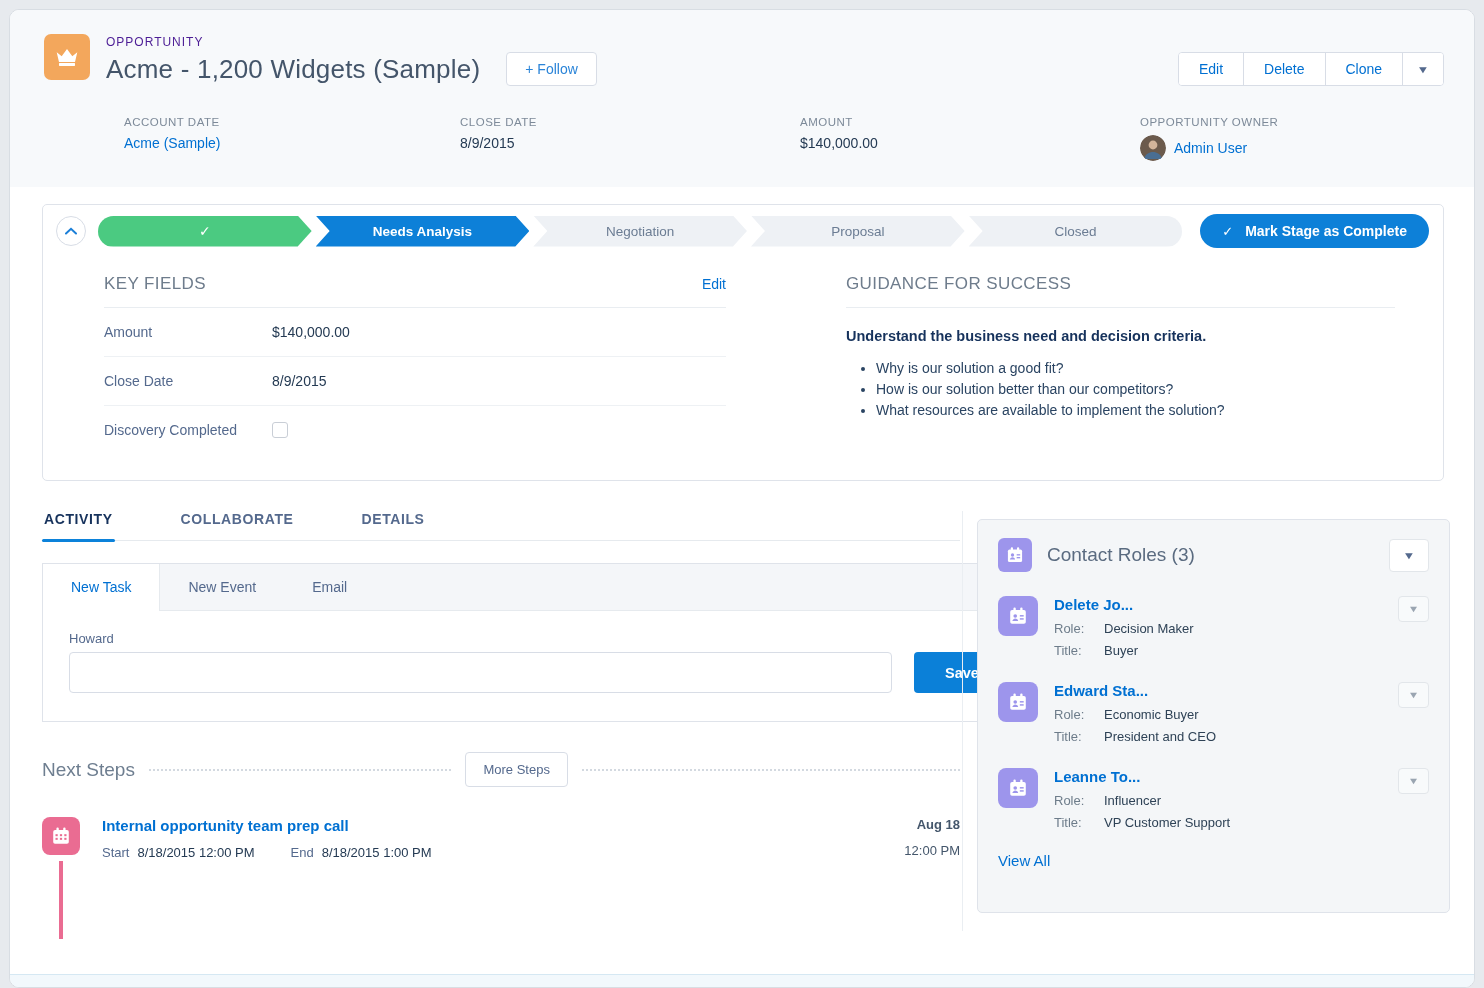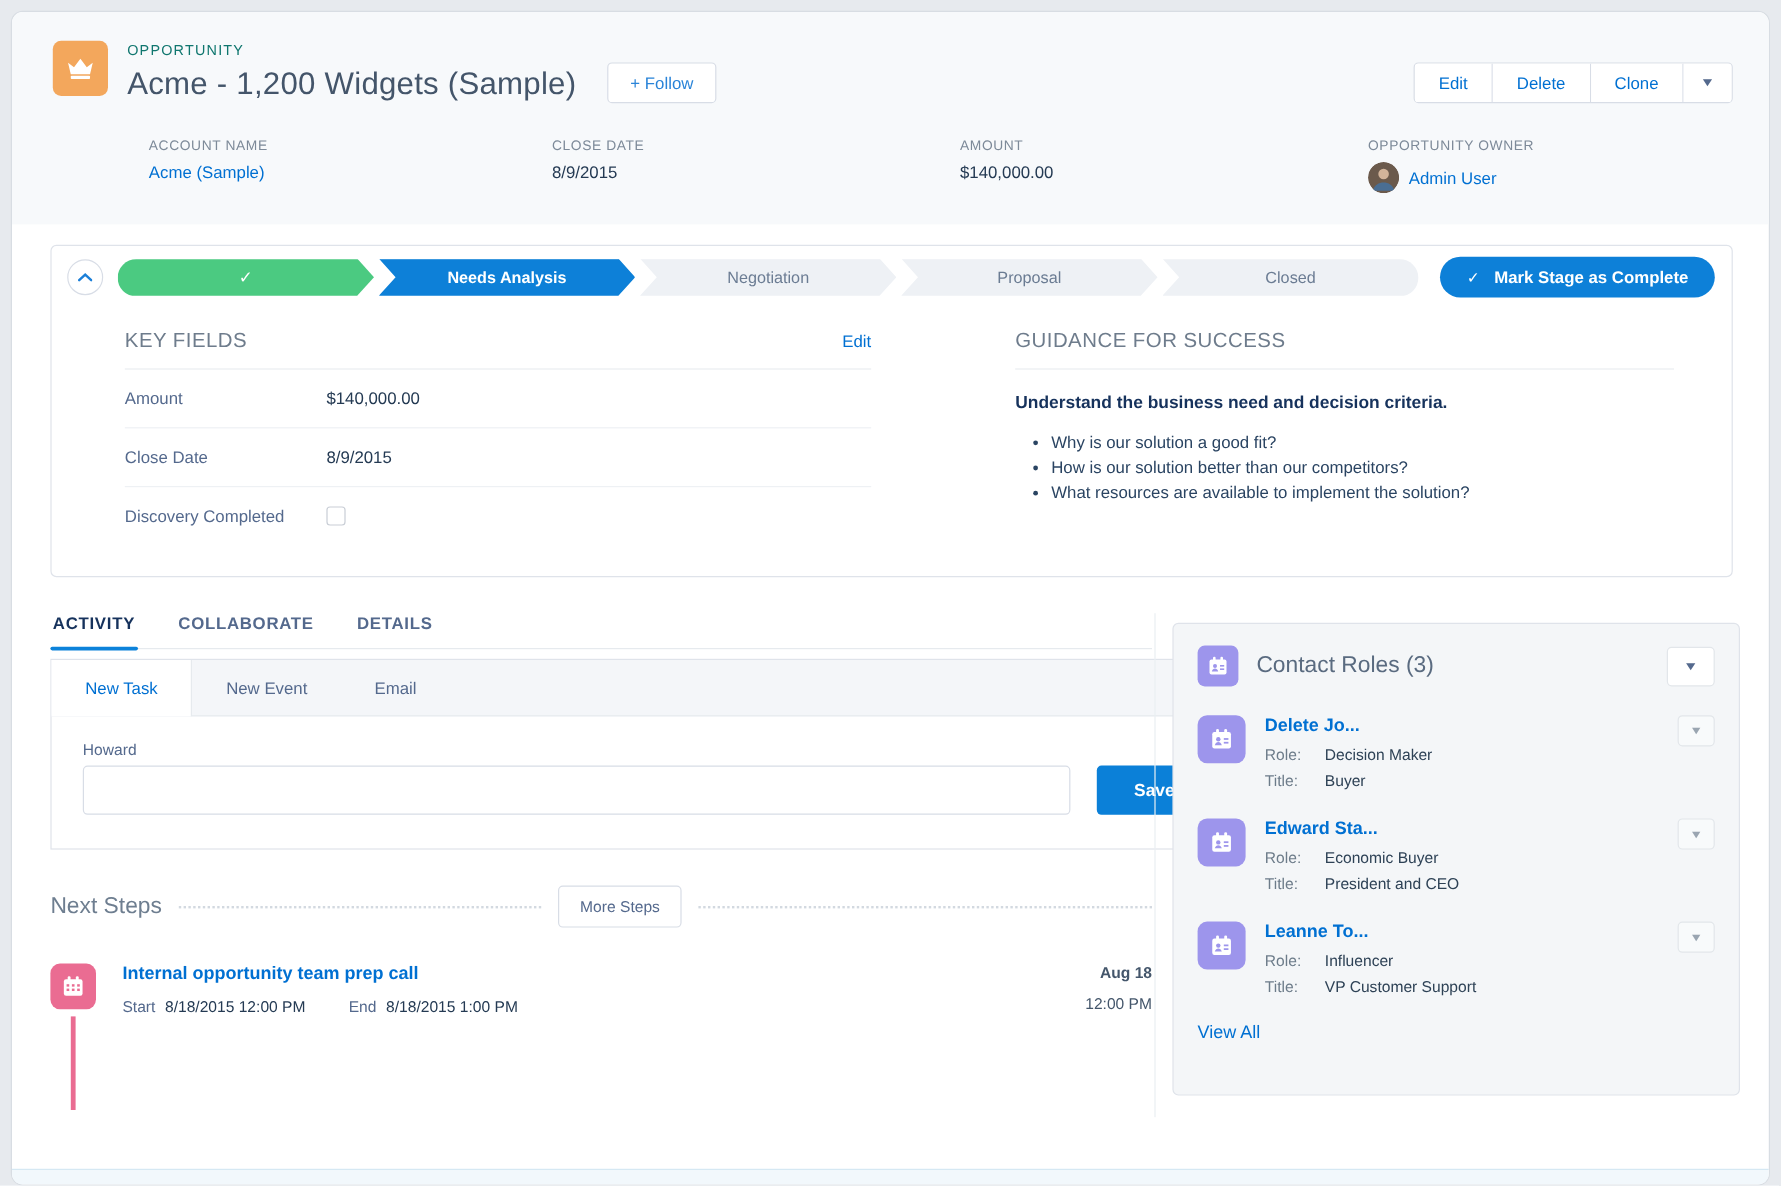--- a/index.html
+++ b/index.html
@@ -21,21 +21,21 @@
   }
   
   .header { background: #f7f9fb; padding: 24px 30px 26px 34px; }
   .header-top { display: flex; align-items: flex-start; }
   .entity-icon {
     width: 46px; height: 46px; border-radius: 7px;
     background: #f3a75c; display: flex; align-items: center; justify-content: center;
     flex: 0 0 auto;
   }
   .title-block { margin-left: 16px; }
-  .eyebrow { font-size: 12px; letter-spacing: 1px; color: #0f766e; margin-top: 1px; }
+  .eyebrow { font-size: 12px; letter-spacing: 1px; color: #4c1d95; margin-top: 1px; }
   .title-row { display: flex; align-items: center; margin-top: 3px; }
   .page-title { font-size: 26px; font-weight: 400; color: #44556a; letter-spacing: 0.2px; }
   .btn-follow {
     margin-left: 26px; background: #fff; border: 1px solid #d8dde6; border-radius: 4px;
     color: #2a84d8; font-size: 14px; padding: 8px 18px; cursor: pointer; white-space: nowrap;
   }
   .action-group {
     margin-left: auto; margin-top: 18px; display: flex;
     background: #fff; border: 1px solid #d8dde6; border-radius: 4px; overflow: hidden;
   }
@@ -106,32 +106,32 @@
   .guidance { flex: 1; }
   .guidance-content { margin-top: 20px; }
   .guidance-heading { font-size: 14.5px; font-weight: 700; color: #16325c; }
   .guidance ul { margin: 16px 0 0 30px; }
   .guidance li { font-size: 14px; color: #2a4462; margin: 5px 0; }
   
   .content { display: flex; margin-top: 30px; align-items: stretch; min-height: 420px; }
   .left-col { width: 952px; flex: 0 0 auto; padding-left: 32px; }
   .right-col { flex: 1; border-left: 1px solid #eaeef2; padding: 8px 24px 0 14px; }
   
-  .tabs-row { display: flex; gap: 32px; border-bottom: 1px solid #e6eaee; width: 918px; }
+  .tabs-row { display: flex; gap: 64px; border-bottom: 1px solid #e6eaee; width: 918px; }
   .tab {
     padding: 0 2px 13px 2px; font-size: 14px; letter-spacing: 0.6px;
     color: #54698d; font-weight: 600; cursor: pointer; position: relative;
   }
   .tab.active { color: #16325c; }
   .tab.active::after {
     content: ""; position: absolute; left: 0; right: 0; bottom: -2px;
     height: 3px; background: #0c82da; border-radius: 2px;
   }
   
-  .composer { margin-top: 8px; width: 995px; background: #fff; border: 1px solid #dfe3ea; }
+  .composer { margin-top: 22px; width: 995px; background: #fff; border: 1px solid #dfe3ea; }
   .composer-tabs { display: flex; background: #f4f6f9; border-bottom: 1px solid #e6eaee; }
   .ctab { padding: 15px 28px; font-size: 14px; color: #54698d; cursor: pointer; }
   .ctab.active { background: #fff; color: #0070d2; border-right: 1px solid #e6eaee; margin-bottom: -1px; }
   .composer-body { display: flex; align-items: flex-end; padding: 20px 26px 28px 26px; }
   .subject-block { flex: 1; display: flex; flex-direction: column; }
   .field-label { font-size: 13px; color: #54698d; margin-bottom: 6px; }
   .text-input {
     height: 41px; border: 1px solid #d8dde6; border-radius: 4px; background: #fff;
     font-size: 14px; padding: 0 12px; color: #16325c; width: 100%;
     font-family: "Liberation Sans", "DejaVu Sans", sans-serif;
@@ -226,21 +226,21 @@
       </div>
       <div class="action-group">
         <button class="action-btn">Edit</button>
         <button class="action-btn">Delete</button>
         <button class="action-btn">Clone</button>
         <button class="action-btn action-caret"><span class="caret">▼</span></button>
       </div>
     </div>
     <div class="header-fields">
       <div class="hfield">
-        <span class="hfield-label">ACCOUNT NAME</span>
+        <span class="hfield-label">ACCOUNT DATE</span>
         <a class="hfield-value link">Acme (Sample)</a>
       </div>
       <div class="hfield">
         <span class="hfield-label">CLOSE DATE</span>
         <span class="hfield-value">8/9/2015</span>
       </div>
       <div class="hfield">
         <span class="hfield-label">AMOUNT</span>
         <span class="hfield-value">$140,000.00</span>
       </div>

